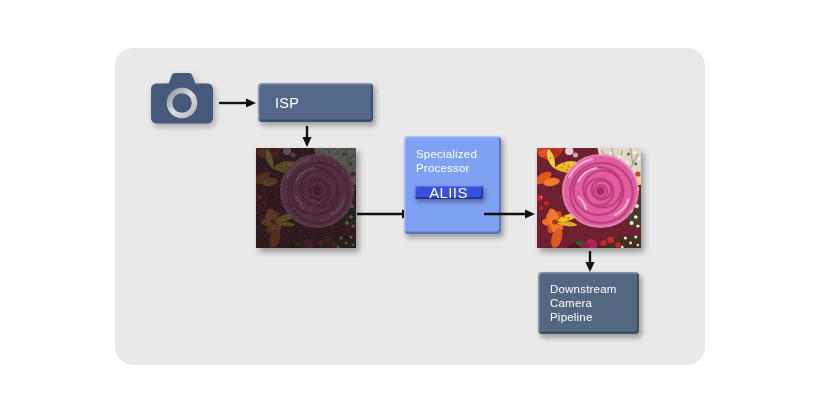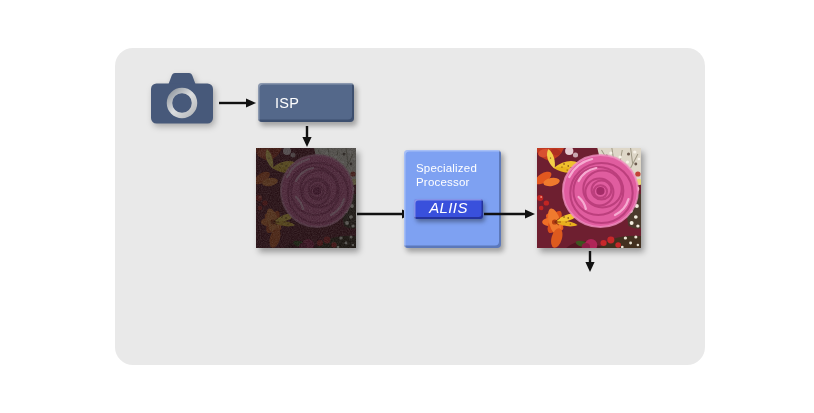--- a/index.html
+++ b/index.html
@@ -5,28 +5,28 @@
   html,body{margin:0;padding:0;background:#ffffff;font-family:"Liberation Sans",sans-serif;}
   #stage{position:relative;width:814px;height:413px;background:var(--page-bg,#ffffff);overflow:hidden;}
   #panel{position:absolute;left:115px;top:48px;width:590px;height:317px;border-radius:18px;background:var(--panel-bg,#e9e9e9);}
   .abs{position:absolute;}
   .node-label{color:#ffffff;}
   
   .box3d{border-radius:4px;box-sizing:border-box;
     box-shadow: inset 1.5px 1.5px 0 rgba(255,255,255,.32),
                 inset -2px -2.5px 0 rgba(5,15,40,.28),
                 2.5px 3.5px 5px rgba(0,0,0,.30);}
-  #isp-box{left:258px;top:83px;width:96px;height:39px;background:var(--slate,#54688a);
+  #isp-box{left:258px;top:83px;width:115px;height:39px;background:var(--slate,#54688a);
     display:flex;align-items:center;padding-left:17px;font-size:14.5px;letter-spacing:.3px;}
-  #spec-box{left:404px;top:150px;width:97px;height:98px;background:var(--blue-light,#7ea1f2);}
+  #spec-box{left:404px;top:136px;width:97px;height:98px;background:var(--blue-light,#7ea1f2);}
   #spec-label{position:absolute;left:12px;top:12px;width:74px;font-size:11.5px;line-height:13.5px;letter-spacing:.2px;}
-  #aliis-box{position:absolute;left:10px;top:49px;width:69px;height:20px;background:var(--blue,#3950dc);
-    display:flex;justify-content:center;font-size:15px;letter-spacing:.4px;
+  #aliis-box{position:absolute;left:10px;top:49px;width:69px;height:14px;background:var(--blue,#3950dc);
+    display:flex;align-items:center;justify-content:center;font-size:15px;letter-spacing:.4px;
     border-radius:3px;box-shadow: inset 1.5px 1.5px 0 rgba(255,255,255,.38),
-      inset -1.5px -2px 0 rgba(10,15,80,.45), 2px 3px 4px rgba(0,0,0,.35); font-style: italic;}
+      inset -1.5px -2px 0 rgba(10,15,80,.45), 2px 3px 4px rgba(0,0,0,.35);}
   #downstream-box{left:538px;top:272px;width:101px;height:62px;background:var(--slate-downstream,#536880);
     padding:10px 8px 0 12px;font-size:11.5px;line-height:14px;letter-spacing:.2px;}
   
   .photo{width:100px;height:100px;box-shadow:2.5px 3.5px 6px rgba(0,0,0,.35);overflow:hidden;}
   .photo svg{display:block;width:100%;height:100%;}
   #input-image{left:256px;top:148px;}
   #output-image{left:537px;top:148px;width:104px;}
   .darkened{filter:brightness(.34) saturate(.8) contrast(1.05);}
   
   #camera{left:148px;top:70px;filter:drop-shadow(2px 3px 3px rgba(0,0,0,.28));}
@@ -229,15 +229,20 @@
     <svg viewBox="0 0 100 100" preserveAspectRatio="none">
       <use href="#bouquet"></use>
     </svg>
   </div>
 
   <svg class="arrow" style="left:584px;top:251px" width="12" height="21" viewBox="0 0 12 21">
     <line x1="6" y1="0" x2="6" y2="12"></line>
       <polygon points="1.4,11 10.6,11 6,21"></polygon>
   </svg>
 
+  <div id="downstream-box" class="abs box3d node-label">
+    <div>Downstream</div>
+    <div>Camera</div>
+    <div>Pipeline</div>
+  </div>
 
 
 </div>
 
 </body></html>

